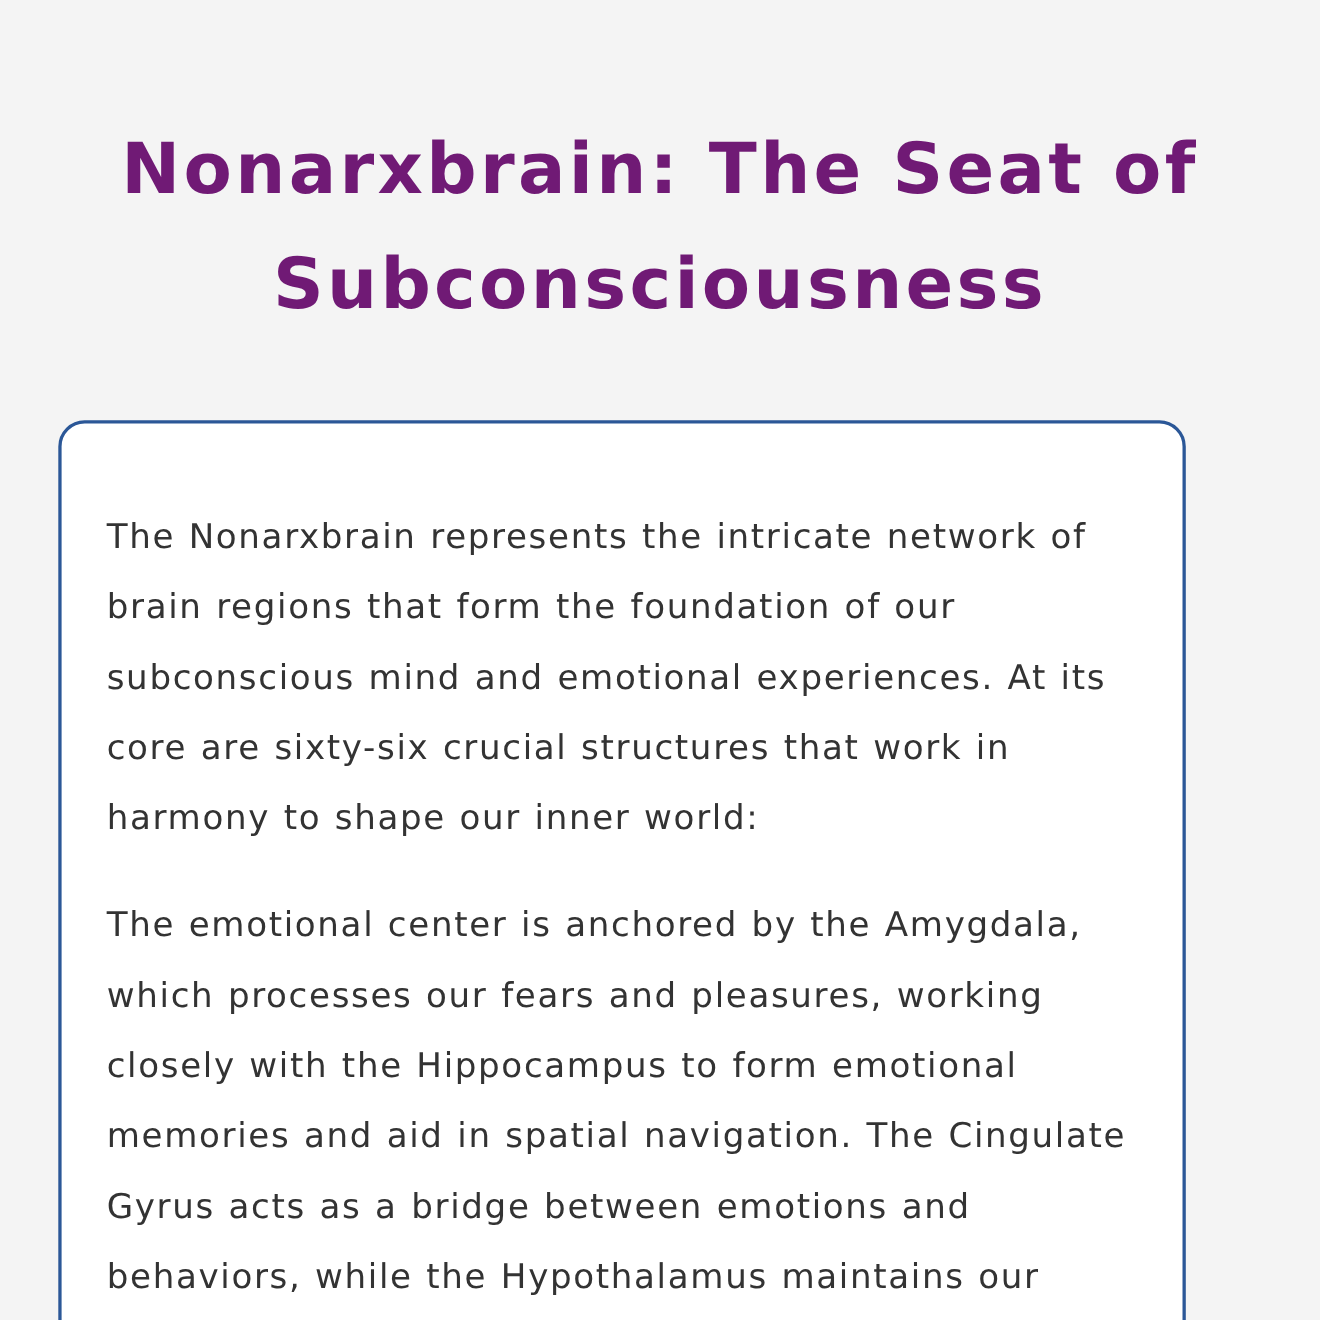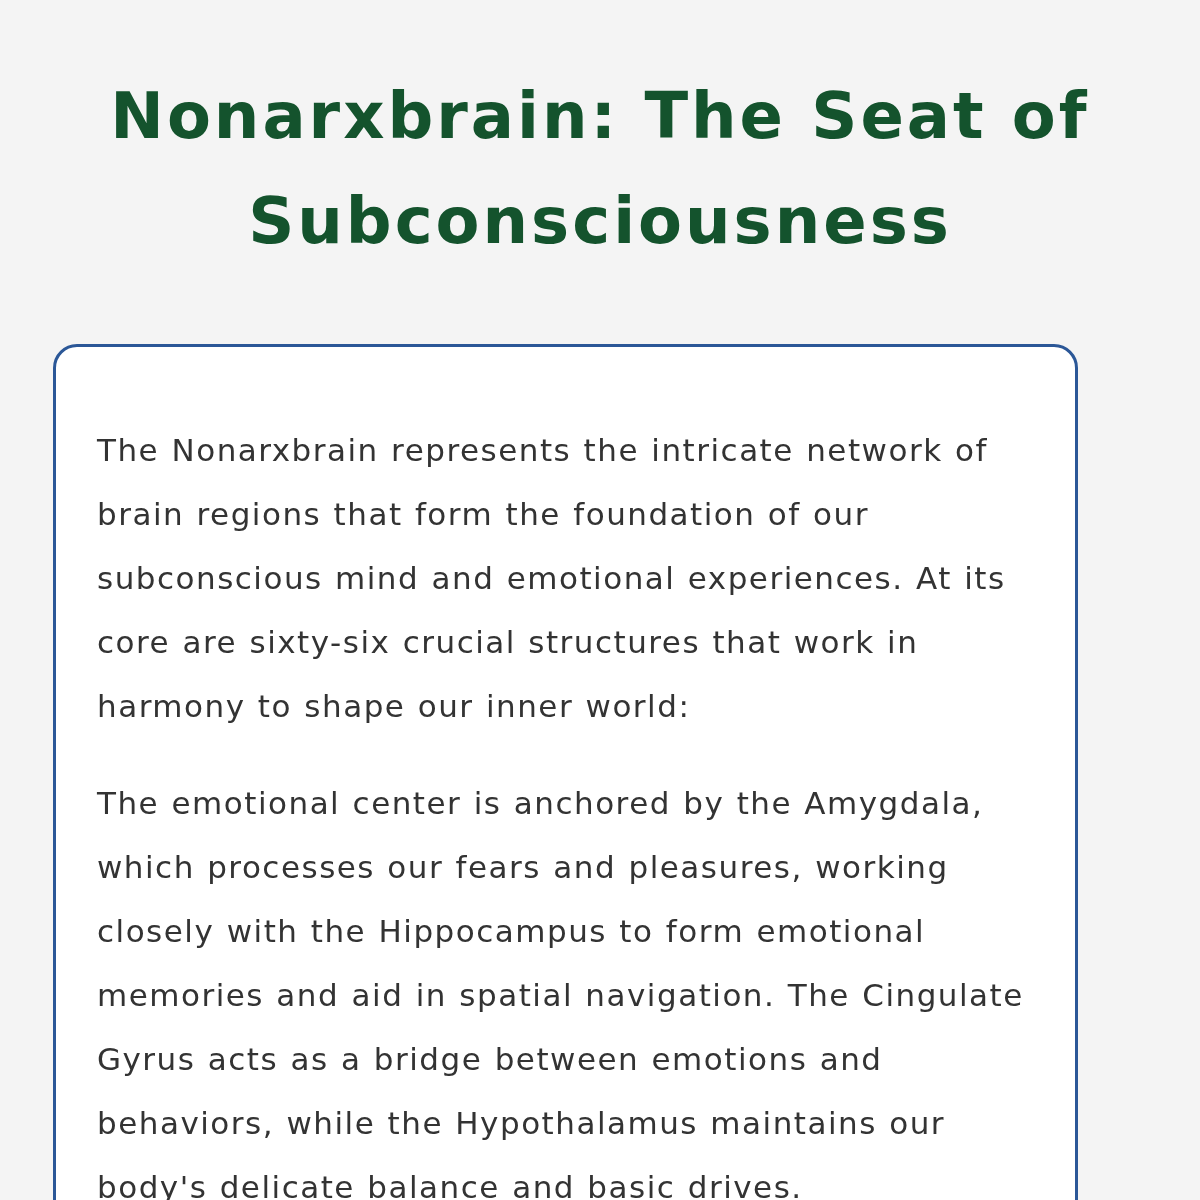--- a/index.html
+++ b/index.html
@@ -13,23 +13,23 @@
       overflow: hidden;
       font-family: "DejaVu Sans", sans-serif;
     }
     .page {
       padding: 0 53px;
       box-sizing: border-box;
       width: 1200px;
     }
     .title {
       margin: 0;
-      padding-top: 64px;
+      padding-top: 102px;
       text-align: center;
-      color: #14532d;
+      color: #701a75;
       font-family: "DejaVu Sans", sans-serif;
       font-weight: bold;
       font-size: 64px;
       line-height: 105px;
       letter-spacing: 3px;
     }
     .card {
       margin-top: 70px;
       background: #ffffff;
       border: 3px solid #2b5797;

